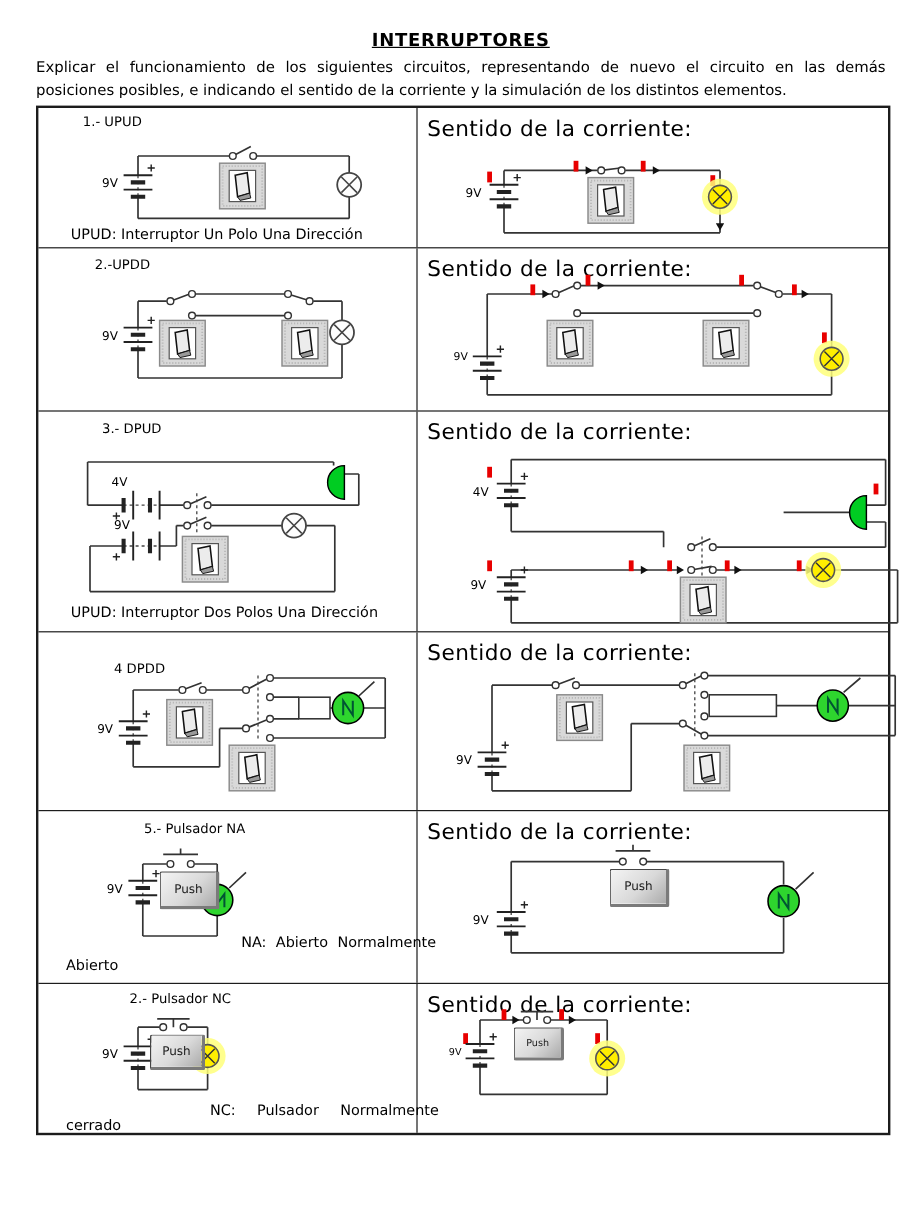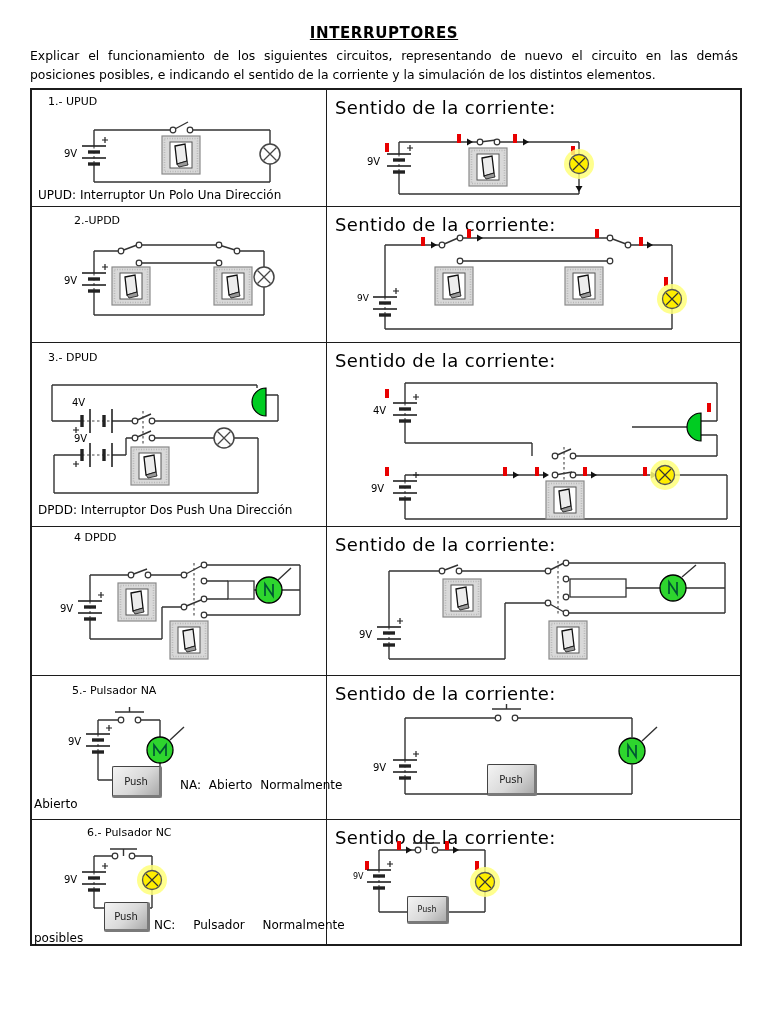--- a/index.html
+++ b/index.html
@@ -3,34 +3,34 @@
 <meta charset="utf-8">
 <style>
   html,body{margin:0;padding:0;background:#fff;}
   .page{position:relative;width:768px;height:955px;background:#ffffff;
         font-family:"DejaVu Sans",sans-serif;color:#000;overflow:hidden;}
   .title{position:absolute;top:24px;left:0;width:100%;text-align:center;
          font-size:15px;font-weight:bold;letter-spacing:.6px;text-decoration:underline;}
   .intro{position:absolute;top:47px;left:30px;width:708px;font-size:12.4px;
          font-weight:normal;text-align:justify;line-height:1.5;}
   .tbl{position:absolute;left:30px;top:88px;width:708px;border:2px solid #1c1c1c;}
-  .row{display:flex;border-bottom:1.5px solid #1c1c1c;}
+  .row{display:flex;border-bottom:1.5px solid #1c1c1c;padding-left:21px;}
   .row:last-child{border-bottom:none;}
   .cl{width:294px;border-right:1.5px solid #1c1c1c;position:relative;flex:none;}
   .cr{flex:1;position:relative;}
   .h1{height:116px}.h2{height:135px}.h3{height:183px}.h4{height:148px}.h5{height:143px}.h6{height:124px}
   .cs{position:absolute;left:0;top:0;}
   .lab{position:absolute;font-size:11px;white-space:nowrap;}
   .cap{position:absolute;font-size:12px;white-space:nowrap;}
   .sent{position:absolute;left:8px;top:7px;font-size:18px;letter-spacing:.4px;white-space:nowrap;}
   .vlab{position:absolute;font-size:10px;white-space:nowrap;}
   .push{position:absolute;background:linear-gradient(135deg,#f4f4f4 0%,#d9d9d9 55%,#aaaaaa 100%);
         border:1px solid #444;border-right:3px solid #7a7a7a;border-bottom:3px solid #7a7a7a;
         border-radius:2px;display:flex;align-items:center;justify-content:center;
-        font-size:10px;color:#1a1a1a;margin-top:40px;}
+        font-size:10px;color:#1a1a1a;}
   .footerbar{position:absolute;left:57px;top:989px;width:711px;height:24px;background:#2857b5;}
   .w{stroke:#333;stroke-width:1.4;fill:none;}
   .wd{stroke:#444;stroke-width:1.1;fill:none;stroke-dasharray:2.5,2.5;}
   .cn{fill:#fff;stroke:#333;stroke-width:1.2;}
   .red{fill:#e80000;stroke:none;}
   .arw{fill:#111;stroke:none;}
 </style>
 </head>
 <body>
 
@@ -120,21 +120,21 @@
           <use href="#battv" transform="translate(72,64)"></use>
           <use href="#rocker" transform="translate(142,58)"></use>
           <use href="#lamplit" transform="translate(252,74)"></use>
         </svg>
         <span class="vlab" style="left:40px;top:66px">9V</span>
       </div>
     </div>
 
     <div class="row h2">
       <div class="cl">
-        <span class="lab" style="left:42px;top:7px">2.-UPDD</span>
+        <span class="lab" style="left:26px;top:7px">2.-UPDD</span>
         <svg class="cs" width="294" height="135">
           <path class="w" d="M62,44 H86 M110,38 H184 M110,56 H184 M208,44 H232 M232,44 V60 M232,80 V108 M232,108 H62 M62,108 V84 M62,66 V44"></path>
           <path class="w" d="M89,44 L105,38 M187,38 L203,43"></path>
           <circle class="cn" cx="89" cy="44" r="2.8"></circle>
             <circle class="cn" cx="107" cy="38" r="2.8"></circle>
           <circle class="cn" cx="107" cy="56" r="2.8"></circle>
             <circle class="cn" cx="187" cy="38" r="2.8"></circle>
           <circle class="cn" cx="187" cy="56" r="2.8"></circle>
             <circle class="cn" cx="205" cy="44" r="2.8"></circle>
           <use href="#battv" transform="translate(62,66)"></use>
@@ -167,38 +167,38 @@
           <use href="#rocker" transform="translate(108,60)"></use>
           <use href="#rocker" transform="translate(238,60)"></use>
           <use href="#lamplit" transform="translate(345,92)"></use>
         </svg>
         <span class="vlab" style="left:30px;top:86px;font-size:9px">9V</span>
       </div>
     </div>
 
     <div class="row h3">
       <div class="cl">
-        <span class="lab" style="left:16px;top:8px">3.- DPUD</span>
+        <span class="lab" style="left:32px;top:8px">3.- DPUD</span>
         <svg class="cs" width="294" height="183">
           <path class="w" d="M20,42 H225 M225,42 V45 M234,52 H246 M246,52 V78 M123,78 H246 M20,42 V78 M20,78 H50 M80,78 H100 M123,95 H182 M202,95 H226 M226,95 V150 M226,150 H22 M22,150 V112 M22,112 H50 M80,112 H94 M94,112 V95 M94,95 H100"></path>
           <path class="w" d="M103,78 L119,71 M103,95 L119,88"></path>
           <path class="wd" d="M111,68 V102"></path>
           <circle class="cn" cx="103" cy="78" r="2.8"></circle>
             <circle class="cn" cx="120" cy="78" r="2.8"></circle>
           <circle class="cn" cx="103" cy="95" r="2.8"></circle>
             <circle class="cn" cx="120" cy="95" r="2.8"></circle>
           <use href="#batth" transform="translate(50,78)"></use>
           <use href="#batth" transform="translate(50,112)"></use>
           <use href="#buzzer" transform="translate(234,59)"></use>
           <use href="#lamp" transform="translate(192,95)"></use>
           <use href="#rocker" transform="translate(99,104)"></use>
         </svg>
         <span class="vlab" style="left:40px;top:54px">4V</span>
         <span class="vlab" style="left:42px;top:90px">9V</span>
-        <span class="cap" style="left:6px;top:160px">DPDD: Interruptor Dos Push Una Dirección</span>
+        <span class="cap" style="left:6px;top:160px">UPUD: Interruptor Dos Polos Una Dirección</span>
       </div>
       <div class="cr">
         <span class="sent">Sentido de la corriente:</span>
         <svg class="cs" width="412" height="183">
           <path class="w" d="M78,40 V60 M78,40 H390 M390,40 V78 M374,78 H390 M374,92 H390 M390,92 V113 M249,113 H390 M305,84 H360 M78,78 V100 M78,100 H205 M205,100 V113 M78,132 V138 M78,132 H218 M249,132 H328 M348,132 H400 M400,132 V176 M400,176 H78 M78,176 V156"></path>
           <path class="w" d="M228,113 L244,106 M228,132 L245,129"></path>
           <path class="wd" d="M237,104 V140"></path>
           <circle class="cn" cx="228" cy="113" r="2.8"></circle>
             <circle class="cn" cx="246" cy="113" r="2.8"></circle>
           <circle class="cn" cx="228" cy="132" r="2.8"></circle>
@@ -220,21 +220,21 @@
           <use href="#lamplit" transform="translate(338,132)"></use>
           <use href="#rocker" transform="translate(219,138)"></use>
         </svg>
         <span class="vlab" style="left:46px;top:62px">4V</span>
         <span class="vlab" style="left:44px;top:140px">9V</span>
       </div>
     </div>
 
     <div class="row h4">
       <div class="cl">
-        <span class="lab" style="left:42px;top:4px">4 DPDD</span>
+        <span class="lab" style="left:42px;top:24px">4 DPDD</span>
         <svg class="cs" width="294" height="148">
           <path class="w" d="M58,48 V74 M58,48 H96 M119,48 H149 M175,38 H268 M175,88 H268 M268,38 V88 M175,54 H196 M175,72 H196 M222,63 H224 M250,63 H268 M58,92 V112 M58,112 H130 M130,112 V80 M130,80 H149 M246,53 L259,41"></path>
           <rect x="196" y="54" width="26" height="18" fill="none" stroke="#333" stroke-width="1.3"></rect>
           <path class="w" d="M99,48 L115,42 M152,48 L169,39 M152,80 L169,73"></path>
           <path class="wd" d="M162,36 V90"></path>
           <circle class="cn" cx="99" cy="48" r="2.8"></circle>
             <circle class="cn" cx="116" cy="48" r="2.8"></circle>
           <circle class="cn" cx="152" cy="48" r="2.8"></circle>
             <circle class="cn" cx="152" cy="80" r="2.8"></circle>
           <circle class="cn" cx="172" cy="38" r="2.8"></circle>
@@ -267,21 +267,21 @@
           <use href="#rocker" transform="translate(116,52)"></use>
           <use href="#rocker" transform="translate(222,94)"></use>
           <use href="#motorN" transform="translate(346,61)"></use>
         </svg>
         <span class="vlab" style="left:32px;top:102px">9V</span>
       </div>
     </div>
 
     <div class="row h5">
       <div class="cl">
-        <span class="lab" style="left:40px;top:8px">5.- Pulsador NA</span>
+        <span class="lab" style="left:67px;top:8px">5.- Pulsador NA</span>
         <svg class="cs" width="294" height="143">
           <path class="w" d="M66,44 V58 M66,44 H86 M109,44 H128 M128,44 V61 M128,87 V104 M128,104 H66 M66,104 V76 M83,36 H112 M97.5,31 V36 M138,64 L152,51"></path>
           <circle class="cn" cx="89" cy="44" r="2.8"></circle>
             <circle class="cn" cx="106" cy="44" r="2.8"></circle>
           <use href="#battv" transform="translate(66,58)"></use>
           <use href="#motorM" transform="translate(128,74)"></use>
         </svg>
         <div class="push" style="left:80px;top:50px;width:46px;height:28px">
           <span>Push</span>
         </div>
@@ -300,34 +300,34 @@
         </svg>
         <div class="push" style="left:160px;top:48px;width:46px;height:28px">
           <span>Push</span>
         </div>
         <span class="vlab" style="left:46px;top:86px">9V</span>
       </div>
     </div>
 
     <div class="row h6">
       <div class="cl">
-        <span class="lab" style="left:55px;top:6px">6.- Pulsador NC</span>
+        <span class="lab" style="left:55px;top:6px">2.- Pulsador NC</span>
         <svg class="cs" width="294" height="124">
           <path class="w" d="M62,36 V52 M62,36 H80 M103,36 H120 M120,36 V51 M120,69 V88 M120,88 H62 M62,88 V70 M78,29 H105 M91.5,29 V36"></path>
           <circle class="cn" cx="83" cy="36" r="2.8"></circle>
             <circle class="cn" cx="100" cy="36" r="2.8"></circle>
           <use href="#battv" transform="translate(62,52)"></use>
           <use href="#lamplit" transform="translate(120,60)"></use>
         </svg>
         <div class="push" style="left:72px;top:42px;width:42px;height:26px">
           <span>Push</span>
         </div>
         <span class="vlab" style="left:32px;top:54px">9V</span>
         <span class="cap" style="left:122px;top:98px;word-spacing:14px">NC: Pulsador Normalmente</span>
-        <span class="cap" style="left:2px;top:111px">posibles</span>
+        <span class="cap" style="left:2px;top:111px">cerrado</span>
       </div>
       <div class="cr">
         <span class="sent">Sentido de la corriente:</span>
         <svg class="cs" width="412" height="124">
           <path class="w" d="M52,30 V50 M52,30 H88 M111,30 H158 M158,30 V52 M158,72 V92 M158,92 H52 M52,92 V68 M86,23 H113 M99.5,23 V30"></path>
           <circle class="cn" cx="91" cy="30" r="2.8"></circle>
             <circle class="cn" cx="108" cy="30" r="2.8"></circle>
           <rect class="red" x="70" y="21" width="4" height="9"></rect>
           <rect class="red" x="118" y="21" width="4" height="9"></rect>
           <rect class="red" x="148" y="41" width="4" height="9"></rect>

